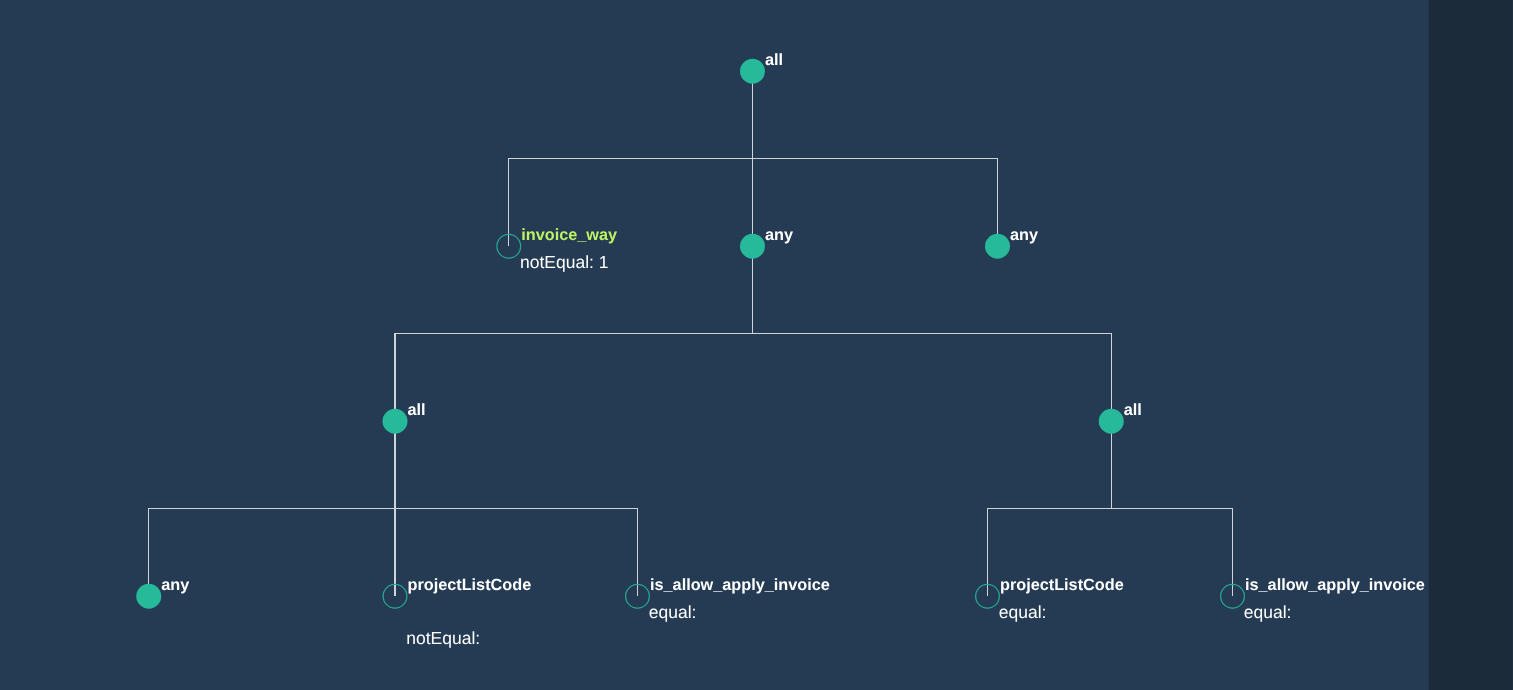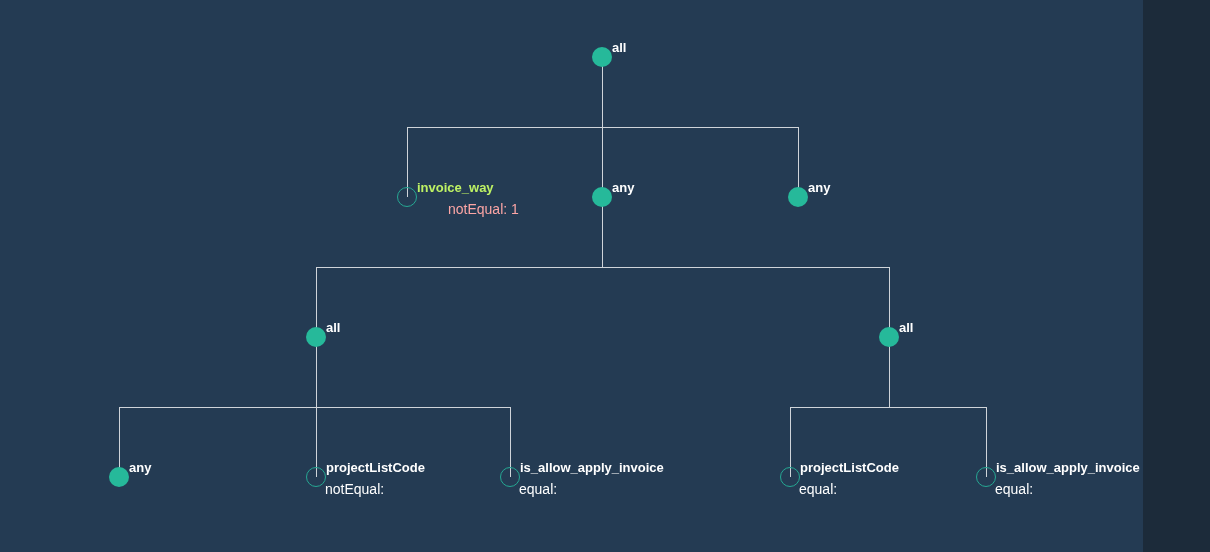--- a/index.html
+++ b/index.html
@@ -81,21 +81,21 @@
       <polyline points="889,337 889,407 986,407 986,477" fill="none" stroke="#cfd4d9" stroke-width="1"></polyline>
     </svg>
   <div id="nodes">
       <div class="node" style="left: 602px; top: 57px;">
         <span class="dot filled" style="background: rgb(38, 185, 154);"></span>
         <span class="name-label" style="color: rgb(255, 255, 255);">all</span>
       </div>
       <div class="node" style="left: 407px; top: 197px;">
         <span class="dot hollow" style="border-color: rgb(38, 168, 147);"></span>
         <span class="name-label" style="color: #bef264;">invoice_way</span>
-        <span class="sub-label" style="color: #fca5a5; margin-left: 32px;">notEqual: 1</span>
+        <span class="sub-label" style="color: #ffffff;">notEqual: 1</span>
       </div>
       <div class="node" style="left: 602px; top: 197px;">
         <span class="dot filled" style="background: rgb(38, 185, 154);"></span>
         <span class="name-label" style="color: rgb(255, 255, 255);">any</span>
       </div>
       <div class="node" style="left: 798px; top: 197px;">
         <span class="dot filled" style="background: rgb(38, 185, 154);"></span>
         <span class="name-label" style="color: rgb(255, 255, 255);">any</span>
       </div>
       <div class="node" style="left: 316px; top: 337px;">
@@ -106,21 +106,21 @@
         <span class="dot filled" style="background: rgb(38, 185, 154);"></span>
         <span class="name-label" style="color: rgb(255, 255, 255);">all</span>
       </div>
       <div class="node" style="left: 119px; top: 477px;">
         <span class="dot filled" style="background: rgb(38, 185, 154);"></span>
         <span class="name-label" style="color: rgb(255, 255, 255);">any</span>
       </div>
       <div class="node" style="left: 316px; top: 477px;">
         <span class="dot hollow" style="border-color: rgb(38, 168, 147);"></span>
         <span class="name-label" style="color: rgb(255, 255, 255);">projectListCode</span>
-        <span class="sub-label" style="color: rgb(255, 255, 255);">notEqual:</span>
+        <span class="sub-label" style="color: rgb(255, 255, 255); margin-top: 21px;">notEqual:</span>
       </div>
       <div class="node" style="left: 510px; top: 477px;">
         <span class="dot hollow" style="border-color: rgb(38, 168, 147);"></span>
         <span class="name-label" style="color: rgb(255, 255, 255);">is_allow_apply_invoice</span>
         <span class="sub-label" style="color: rgb(255, 255, 255);">equal:</span>
       </div>
       <div class="node" style="left: 790px; top: 477px;">
         <span class="dot hollow" style="border-color: rgb(38, 168, 147);"></span>
         <span class="name-label" style="color: rgb(255, 255, 255);">projectListCode</span>
         <span class="sub-label" style="color: rgb(255, 255, 255);">equal:</span>

